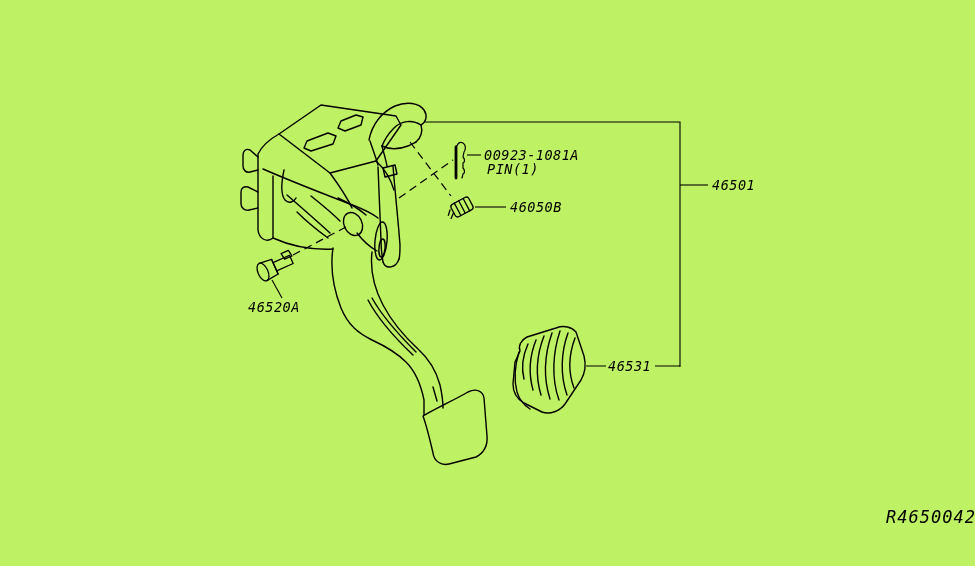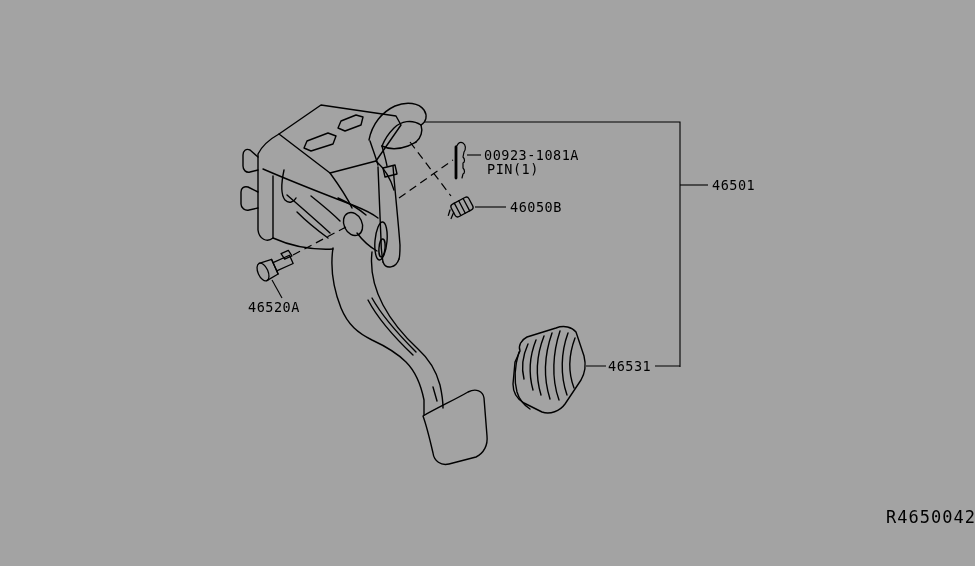--- a/index.html
+++ b/index.html
@@ -1,21 +1,22 @@
 <!DOCTYPE html>
 <html><head>
 <meta charset="utf-8">
 <style>
   html,body{margin:0;padding:0;background:#fff;}
   .canvas{
     position:relative;
     width:975px;height:566px;
-    background:#a3a3a3;
+    background:#bef264;
     overflow:hidden;
     font-family:"DejaVu Sans Mono","Liberation Mono",monospace;
+    font-style:italic;
   }
   svg{display:block;}
   text{
     font-family:"DejaVu Sans Mono","Liberation Mono",monospace;
     fill:#000;
   }
   .callout{font-size:13.5px;letter-spacing:0.5px;}
   .refcode{font-size:17px;letter-spacing:1px;}
 </style>
 </head>

